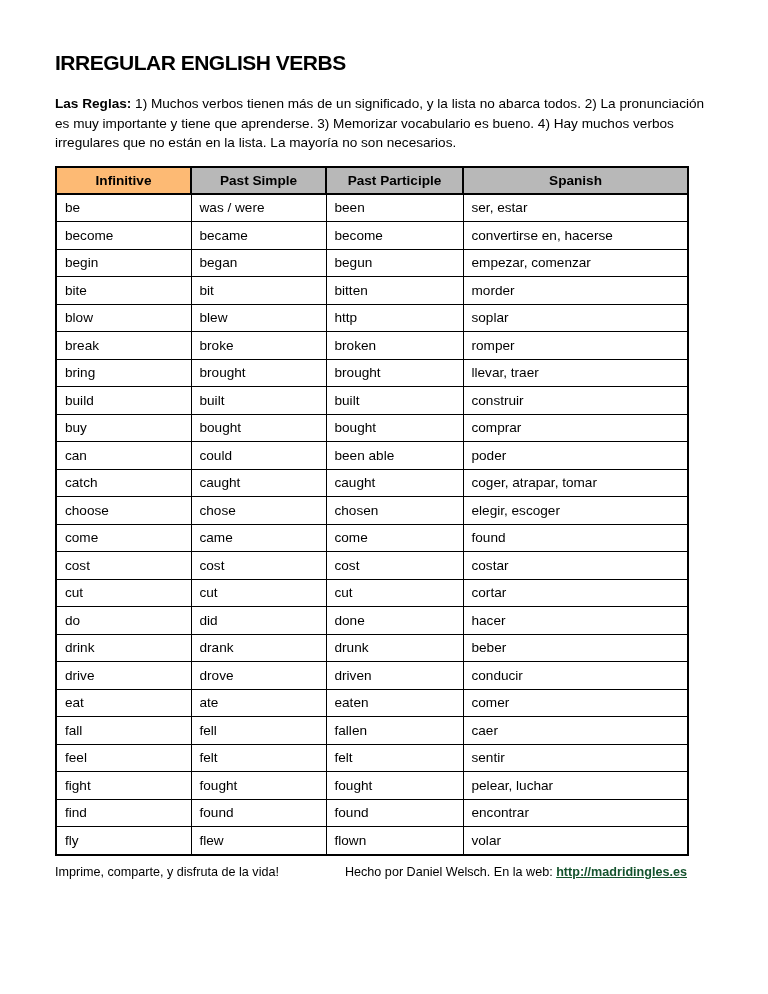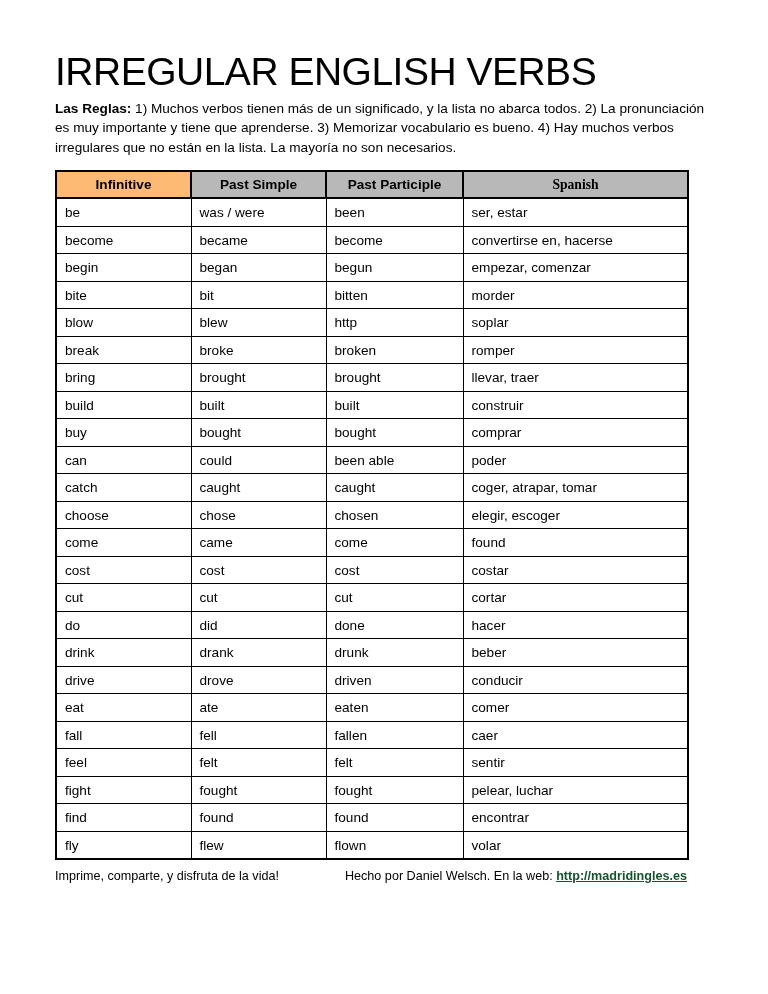--- a/index.html
+++ b/index.html
@@ -12,24 +12,24 @@
   .page {
     position: relative;
     width: 768px;
     height: 994px;
     background: #ffffff;
     overflow: hidden;
     box-sizing: border-box;
     padding: 52px 0 0 55px;
   }
   .title {
-    font-size: 39px;
-    font-weight: normal;
+    font-size: 21px;
+    font-weight: bold;
     letter-spacing: -0.5px;
-    margin: 0 0 6px 0;
+    margin: 0 0 20px 0;
     line-height: 1.05;
   }
   .intro {
     font-size: 13.6px;
     line-height: 19.5px;
     width: 660px;
     margin: 0 0 13px 0;
   }
   .intro b { font-weight: bold; }
   table.verbs {
@@ -84,21 +84,21 @@
       <col style="width:135px">
       <col style="width:135px">
       <col style="width:137px">
       <col style="width:225px">
     </colgroup>
     <thead>
       <tr>
         <th style="background: #fdba74;">Infinitive</th>
         <th style="background: rgb(184, 184, 184);">Past Simple</th>
         <th style="background: rgb(184, 184, 184);">Past Participle</th>
-        <th style="background: rgb(184, 184, 184); font-family: Liberation Serif, serif;">Spanish</th>
+        <th style="background: rgb(184, 184, 184);">Spanish</th>
       </tr>
     </thead>
     <tbody>
         <tr>
           <td>be</td>
           <td>was / were</td>
           <td>been</td>
           <td>ser, estar</td>
         </tr>
         <tr>

